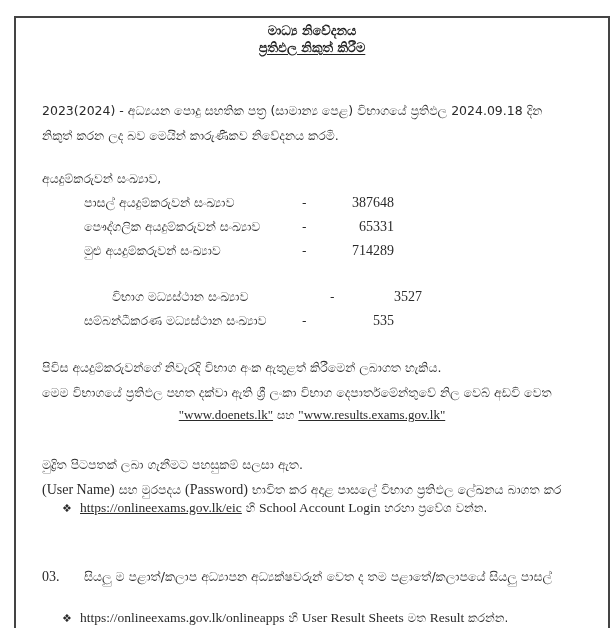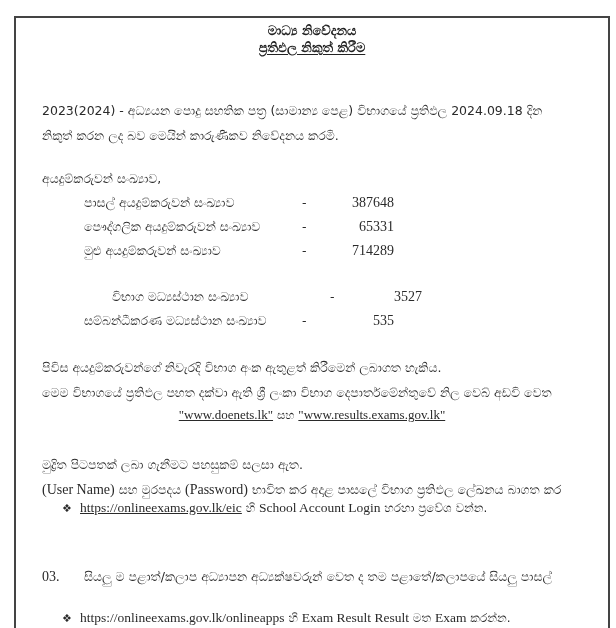--- a/index.html
+++ b/index.html
@@ -184,16 +184,16 @@
 
   <div class="bullet" style="top:482px;">
     <span class="diamond">❖</span><a>https://onlineexams.gov.lk/eic</a><span class="si"> හි </span><span>School Account Login</span><span class="si"> හරහා ප්‍රවේශ වන්න.</span>
   </div>
 
   <div class="para" style="top:546px;">
     <div><span class="num">03.</span><span>සියලු ම පළාත්/කලාප අධ්‍යාපන අධ්‍යක්ෂවරුන් වෙත ද තම පළාතේ/කලාපයේ සියලු පාසල්</span></div>
   </div>
 
   <div class="bullet" style="top:592px;">
-    <span class="diamond">❖</span><span>https://onlineexams.gov.lk/onlineapps</span><span class="si"> හි </span><span>Exam Result Result</span><span class="si"> මත </span><span>Exam</span><span class="si"> කරන්න.</span>
+    <span class="diamond">❖</span><span>https://onlineexams.gov.lk/onlineapps</span><span class="si"> හි </span><span>User Result Sheets</span><span class="si"> මත </span><span>Result</span><span class="si"> කරන්න.</span>
   </div>
 
 </div>
 
 </body></html>

